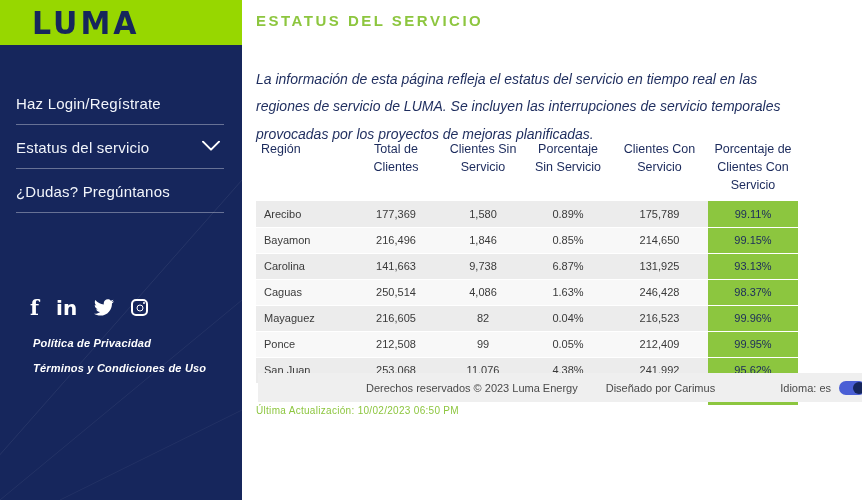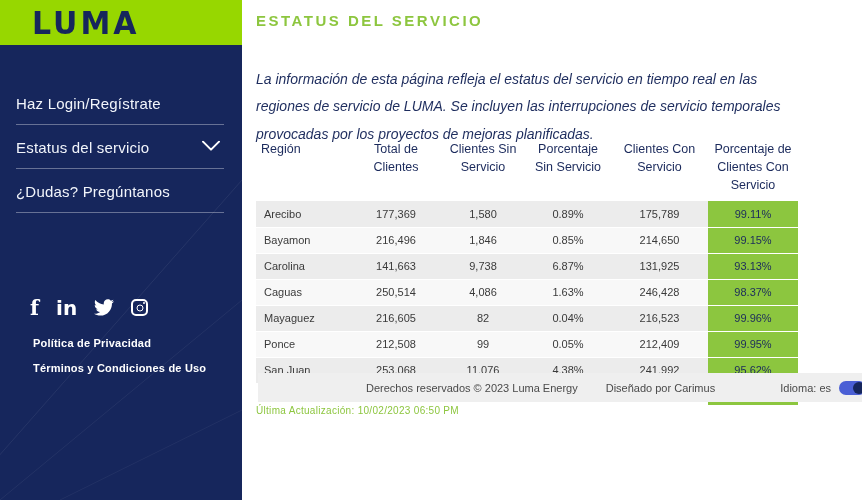--- a/index.html
+++ b/index.html
@@ -45,21 +45,21 @@
   .in-glyph { font-family:"DejaVu Sans", sans-serif; font-weight:bold; font-size:20px; line-height:1; }
   .ig-box { width:17px; height:17px; border:2px solid #fff; border-radius:5px; position:relative; }
   .ig-box .ig-lens {
     position:absolute; left:50%; top:50%; width:7px; height:7px; border:1.6px solid #fff;
     border-radius:50%; transform:translate(-50%,-50%);
   }
   .ig-box .ig-dot {
     position:absolute; right:1px; top:1px; width:2px; height:2px; background:#fff; border-radius:50%;
   }
   .legal-links { position:absolute; left:33px; top:337px; }
-  .legal-link { font-size:11px; font-weight:bold; color:#ffffff; margin-bottom:13px; cursor:pointer; letter-spacing:0.2px; }
+  .legal-link { font-size:11px; font-weight:bold; color:#ffffff; margin-bottom:13px; cursor:pointer; letter-spacing:0.2px;font-style:italic; }
 
   
   .main { position:absolute; left:242px; top:0; width:620px; height:500px; background:#fff; }
   .page-title {
     position:absolute; left:14px; top:12px;
     color:#8dc63f; font-weight:bold; font-size:15px; letter-spacing:2.5px;
   }
   .description {
     position:absolute; left:14px; top:66px; width:545px;
     font-style:italic; font-size:14px; line-height:1.95; color:#1e2d5e;

